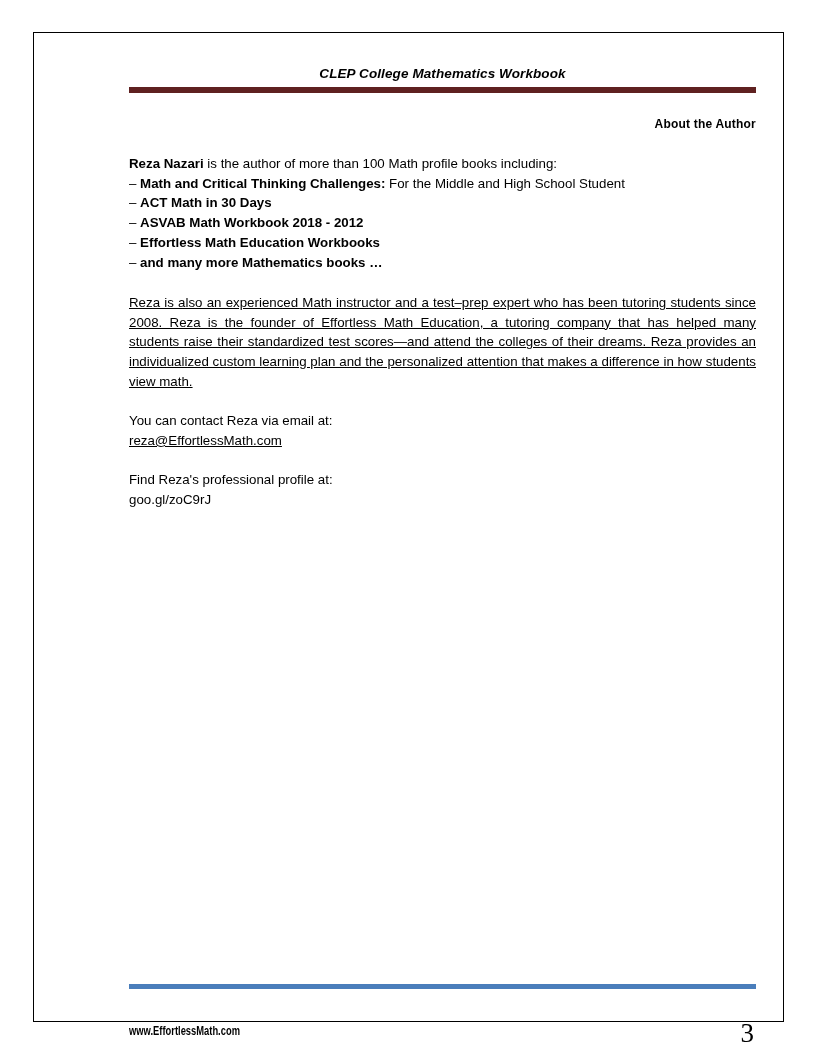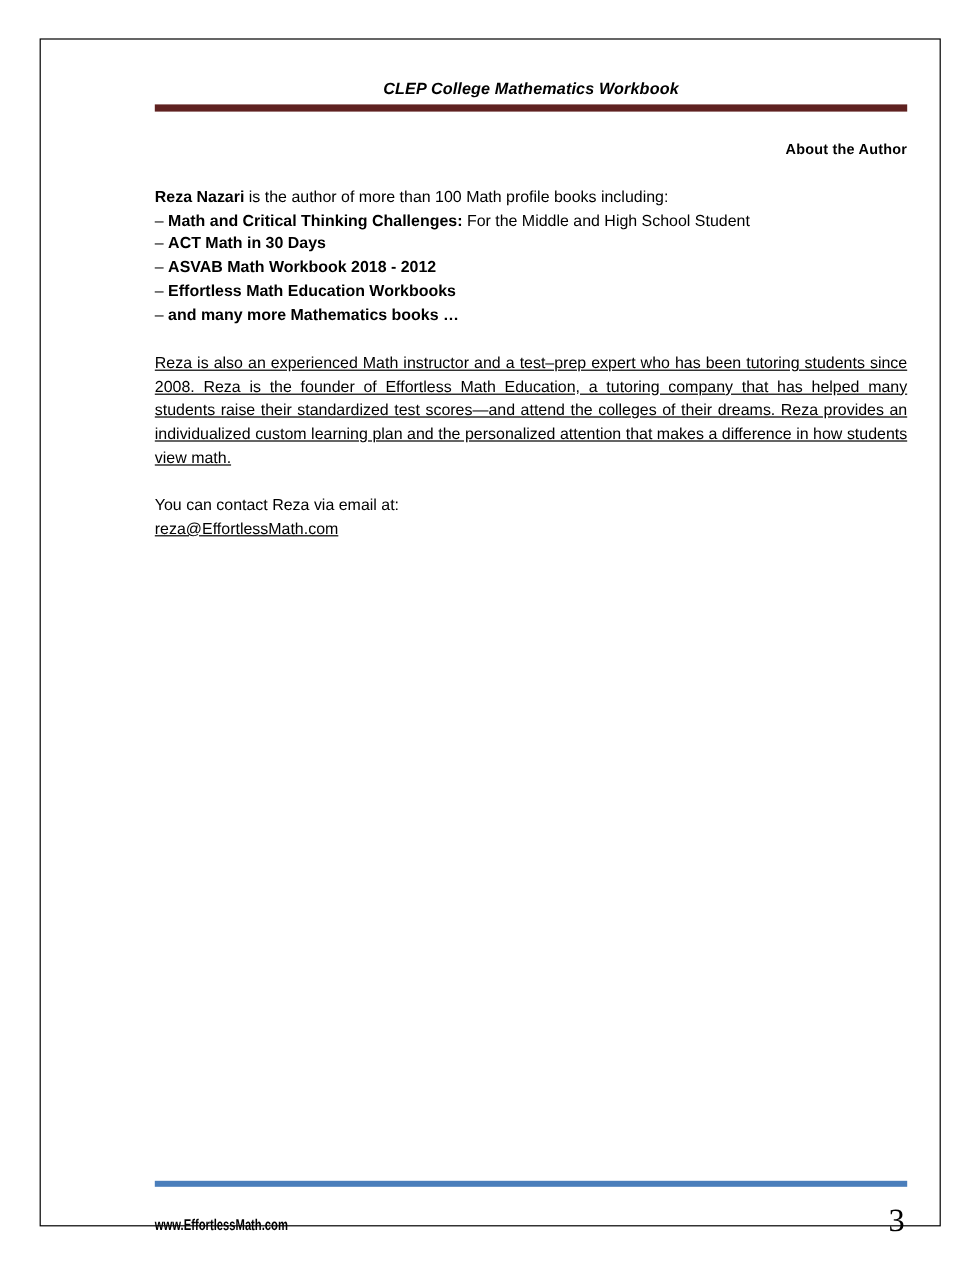--- a/index.html
+++ b/index.html
@@ -110,23 +110,23 @@
     top: 951px;
     width: 627px;
   }
   .footer-rule {
     height: 5px;
     background: #4a7ebb;
     width: 627px;
   }
   .footer-row {
     display: flex;
-    align-items: flex-end;
+    align-items: center;
     justify-content: space-between;
-    margin-top: 12px;
+    margin-top: 28px;
   }
   .footer-url {
     font-size: 13px;
     font-weight: bold;
     font-stretch: ultra-condensed;
     transform: scaleX(0.72);
     transform-origin: left center;
     white-space: nowrap;
     color: #000000;
   }
@@ -162,20 +162,22 @@
     </div>
 
     <div class="bio-paragraph">Reza is also an experienced Math instructor and a test–prep expert who has been tutoring students since 2008. Reza is the founder of Effortless Math Education, a tutoring company that has helped many students raise their standardized test scores—and attend the colleges of their dreams. Reza provides an individualized custom learning plan and the personalized attention that makes a difference in how students view math.</div>
 
     <div class="contact-block">
       <div>You can contact Reza via email at:</div>
       <a class="email-link" href="#">reza@EffortlessMath.com</a>
     </div>
 
     <div class="profile-block">
+      <div>Find Reza's professional profile at:</div>
+      <div>goo.gl/zoC9rJ</div>
     </div>
 
   </div>
 
   <div class="footer">
     <div class="footer-rule"></div>
     <div class="footer-row">
       <div class="footer-url">www.EffortlessMath.com</div>
       <div class="page-number">3</div>
     </div>

